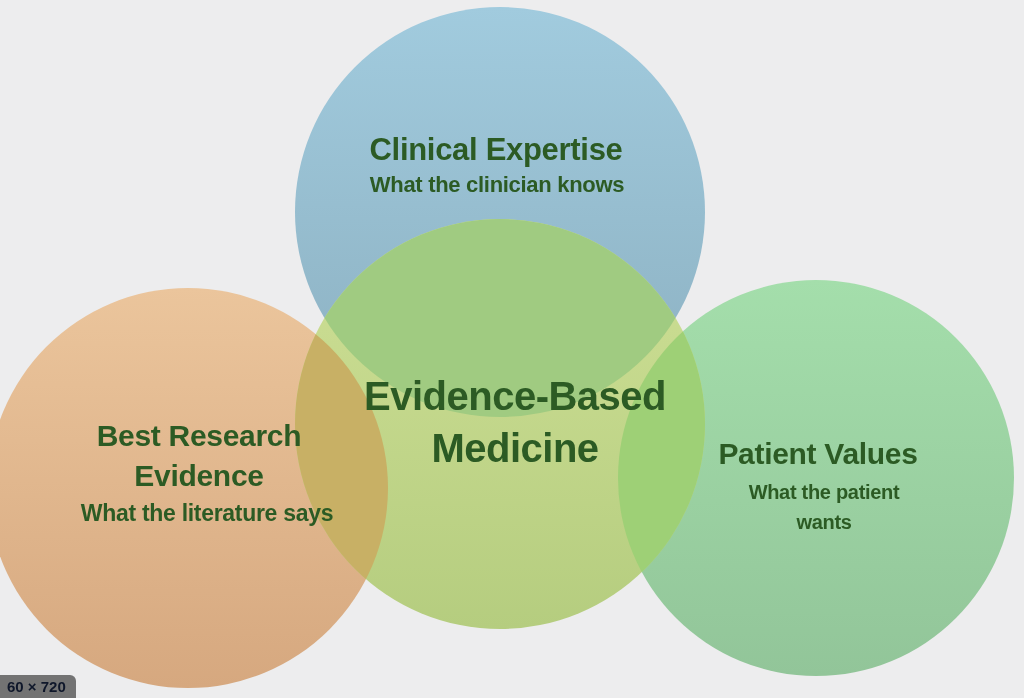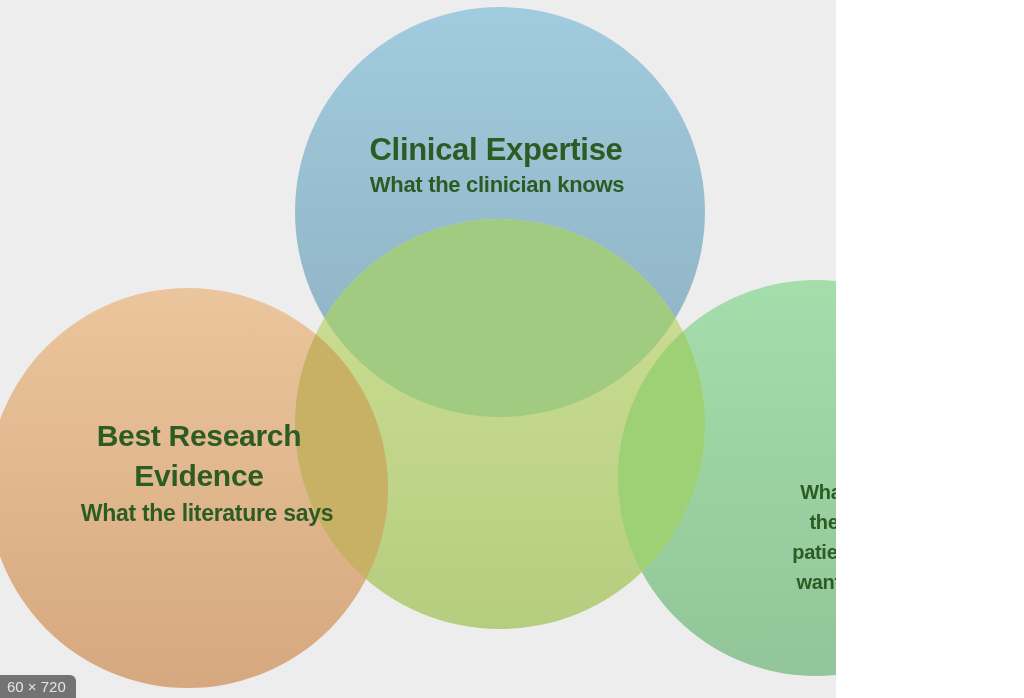--- a/index.html
+++ b/index.html
@@ -1,18 +1,18 @@
 <!DOCTYPE html>
 <html><head>
 <meta charset="utf-8">
 <style>
   html,body{margin:0;padding:0;}
   .stage{
     position:relative;
-    width:836px;height:698px;
+    width:1024px;height:698px;
     background:#ededee;
     overflow:hidden;
     font-family:"Liberation Sans", sans-serif;
   }
   .stage svg{position:absolute;inset:0;display:block;}
   .label{
     position:absolute;
     transform:translateX(-50%);
     text-align:center;
     white-space:pre-line;
@@ -27,24 +27,25 @@
   .sub-left    {left:207px;top:499px;font-size:23px;line-height:28px;}
   .title-right {left:818px;top:434px;font-size:30px;line-height:40px;}
   .sub-right   {left:824px;top:477px;font-size:20px;line-height:30px;}
   .size-badge{
     position:absolute;
     left:0;bottom:0;
     height:23px;
     padding:0 10px 0 7px;
     background:#737373;
     border-radius:0 6px 0 0;
-    color:#e5e5e5;
+    color:#0f172a;
     font-size:15px;
     line-height:23px;
     white-space:nowrap;
+    font-weight:bold;
   }
 </style>
 </head>
 <body>
 
 <div class="stage">
 
   <svg width="1024" height="698" viewBox="0 0 1024 698" aria-hidden="true">
     <defs>
       <linearGradient id="gTop" x1="0" y1="0" x2="0" y2="1">
@@ -76,22 +77,25 @@
     <g clip-path="url(#clipCenter)">
       <circle cx="500" cy="212" r="205" fill="#a0cb81"></circle>
       <circle cx="188" cy="488" r="200" fill="#c8b065"></circle>
       <circle cx="816" cy="478" r="198" fill="#9ed076"></circle>
     </g>
   </svg>
 
   <div class="label title-top">Clinical Expertise</div>
   <div class="label sub-top">What the clinician knows</div>
 
+  <div class="label title-center">Evidence-Based
+Medicine</div>
 
   <div class="label sub-left">What the literature says</div>
   <div class="label title-left">Best Research
 Evidence</div>
 
+  <div class="label title-right">Patient Values</div>
   <div class="label sub-right">What the patient wants</div>
 
   <div class="size-badge">60 × 720</div>
 
 </div>
 
 </body></html>

